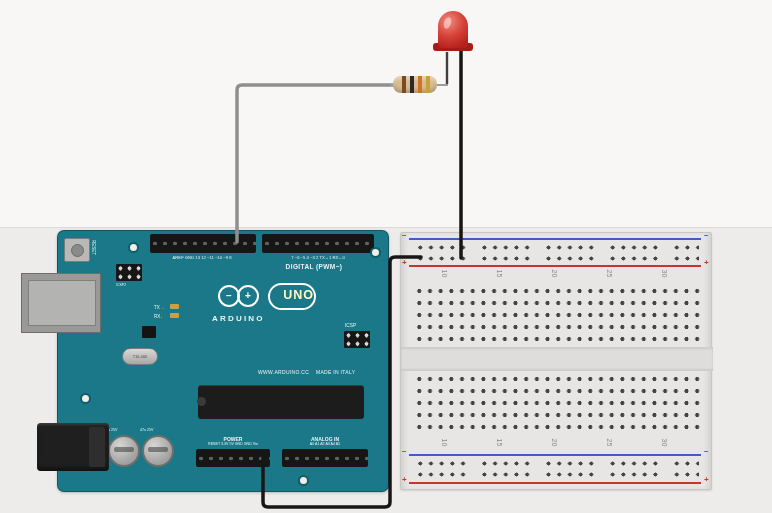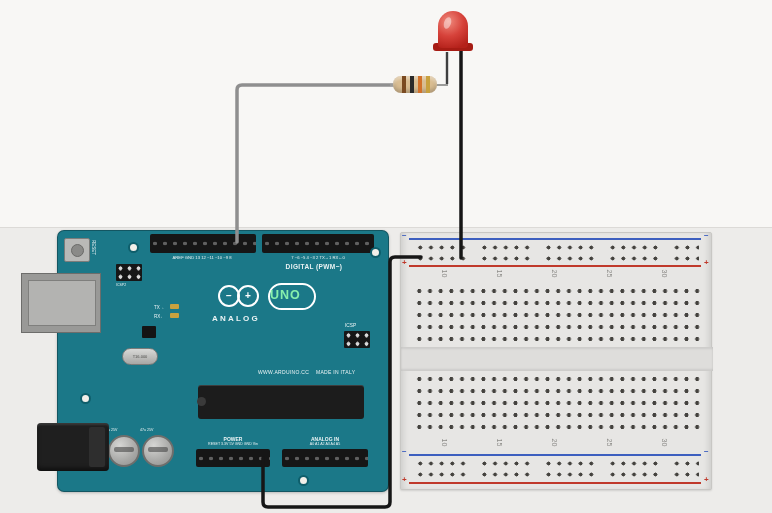--- a/index.html
+++ b/index.html
@@ -50,22 +50,22 @@
   .usb { position:absolute; left:-37px; top:42px; width:80px; height:60px;
     background:#999997; border:1px solid #6d6d6b; }
   .usb-inner { position:absolute; left:6px; top:6px; width:68px; height:46px;
     background:#b3b3b1; border:1px solid #7f7f7d; }
   .crystal { position:absolute; left:64px; top:117px; width:36px; height:17px; border-radius:9px;
     background:linear-gradient(#d9d9d7,#a7a7a5); border:1px solid #7b7b79;
     font-size:4px; color:#4c4c4a; text-align:center; line-height:16px; }
   .logo-circle { position:absolute; width:22px; height:22px; border:2.5px solid #fff; border-radius:50%;
     color:#fff; font-size:10px; font-weight:bold; text-align:center; line-height:17px; }
   .uno-badge { position:absolute; left:210px; top:52px; width:48px; height:27px;
-    border:2.5px solid #fff; border-radius:14px; color:#86efac; font-size:12.5px; font-weight:bold;
-    text-align:left; line-height:21px; letter-spacing:1px; }
+    border:2.5px solid #fff; border-radius:14px; color:#fef9c3; font-size:12.5px; font-weight:bold;
+    text-align:right; line-height:21px; letter-spacing:1px; }
   .chip { position:absolute; left:140px; top:154px; width:166px; height:34px; background:#1c1c1c;
     border-radius:3px; box-shadow: inset 0 1px 0 rgba(255,255,255,0.15); }
   .chip-notch { position:absolute; left:-1px; top:12px; width:9px; height:9px; background:#3a3a3a; border-radius:50%; }
   .cap { position:absolute; width:32px; height:32px; border-radius:50%;
     background:radial-gradient(circle at 35% 30%, #d6d6d4, #a8a8a6 60%, #8e8e8c);
     border:2px solid #6e6e6c; }
   .cap::after { content:""; position:absolute; left:4px; right:4px; top:10px; height:5px;
     background:rgba(60,60,60,0.55); border-radius:2px; }
   .jack { position:absolute; left:-21px; top:192px; width:72px; height:48px; background:#1f1f1f;
     border-radius:4px; box-shadow: inset 0 2px 2px rgba(255,255,255,0.12), inset 0 -3px 4px rgba(0,0,0,0.5); }
@@ -160,21 +160,21 @@
     <span class="lbl" style="left:96px;top:83px;font-size:4.5px">RX←</span>
     <div class="smd" style="left:112px;top:73px"></div>
     <div class="smd" style="left:112px;top:82px"></div>
     <div class="reg"></div>
 
     <div class="crystal">T16.000</div>
 
     <div class="logo-circle" style="left:160px;top:54px">−</div>
     <div class="logo-circle" style="left:179px;top:54px">+</div>
     <div class="uno-badge">UNO</div>
-    <span class="lbl" style="left:154px;top:83px;font-size:8px;font-weight:bold;letter-spacing:2.2px">ANALOG</span>
+    <span class="lbl" style="left:154px;top:83px;font-size:8px;font-weight:bold;letter-spacing:2.2px">ARDUINO</span>
 
     <span class="lbl" style="left:287px;top:92px;font-size:4.8px">ICSP</span>
     <div class="icsp" style="left:286px;top:100px;width:26px;height:17px"></div>
 
     <span class="lbl" style="left:200px;top:138px;font-size:5px;letter-spacing:0.3px">WWW.ARDUINO.CC</span>
     <span class="lbl" style="left:258px;top:138px;font-size:5px;letter-spacing:0.3px">MADE IN ITALY</span>
 
     <div class="chip">
       <div class="chip-notch"></div>
     </div>

